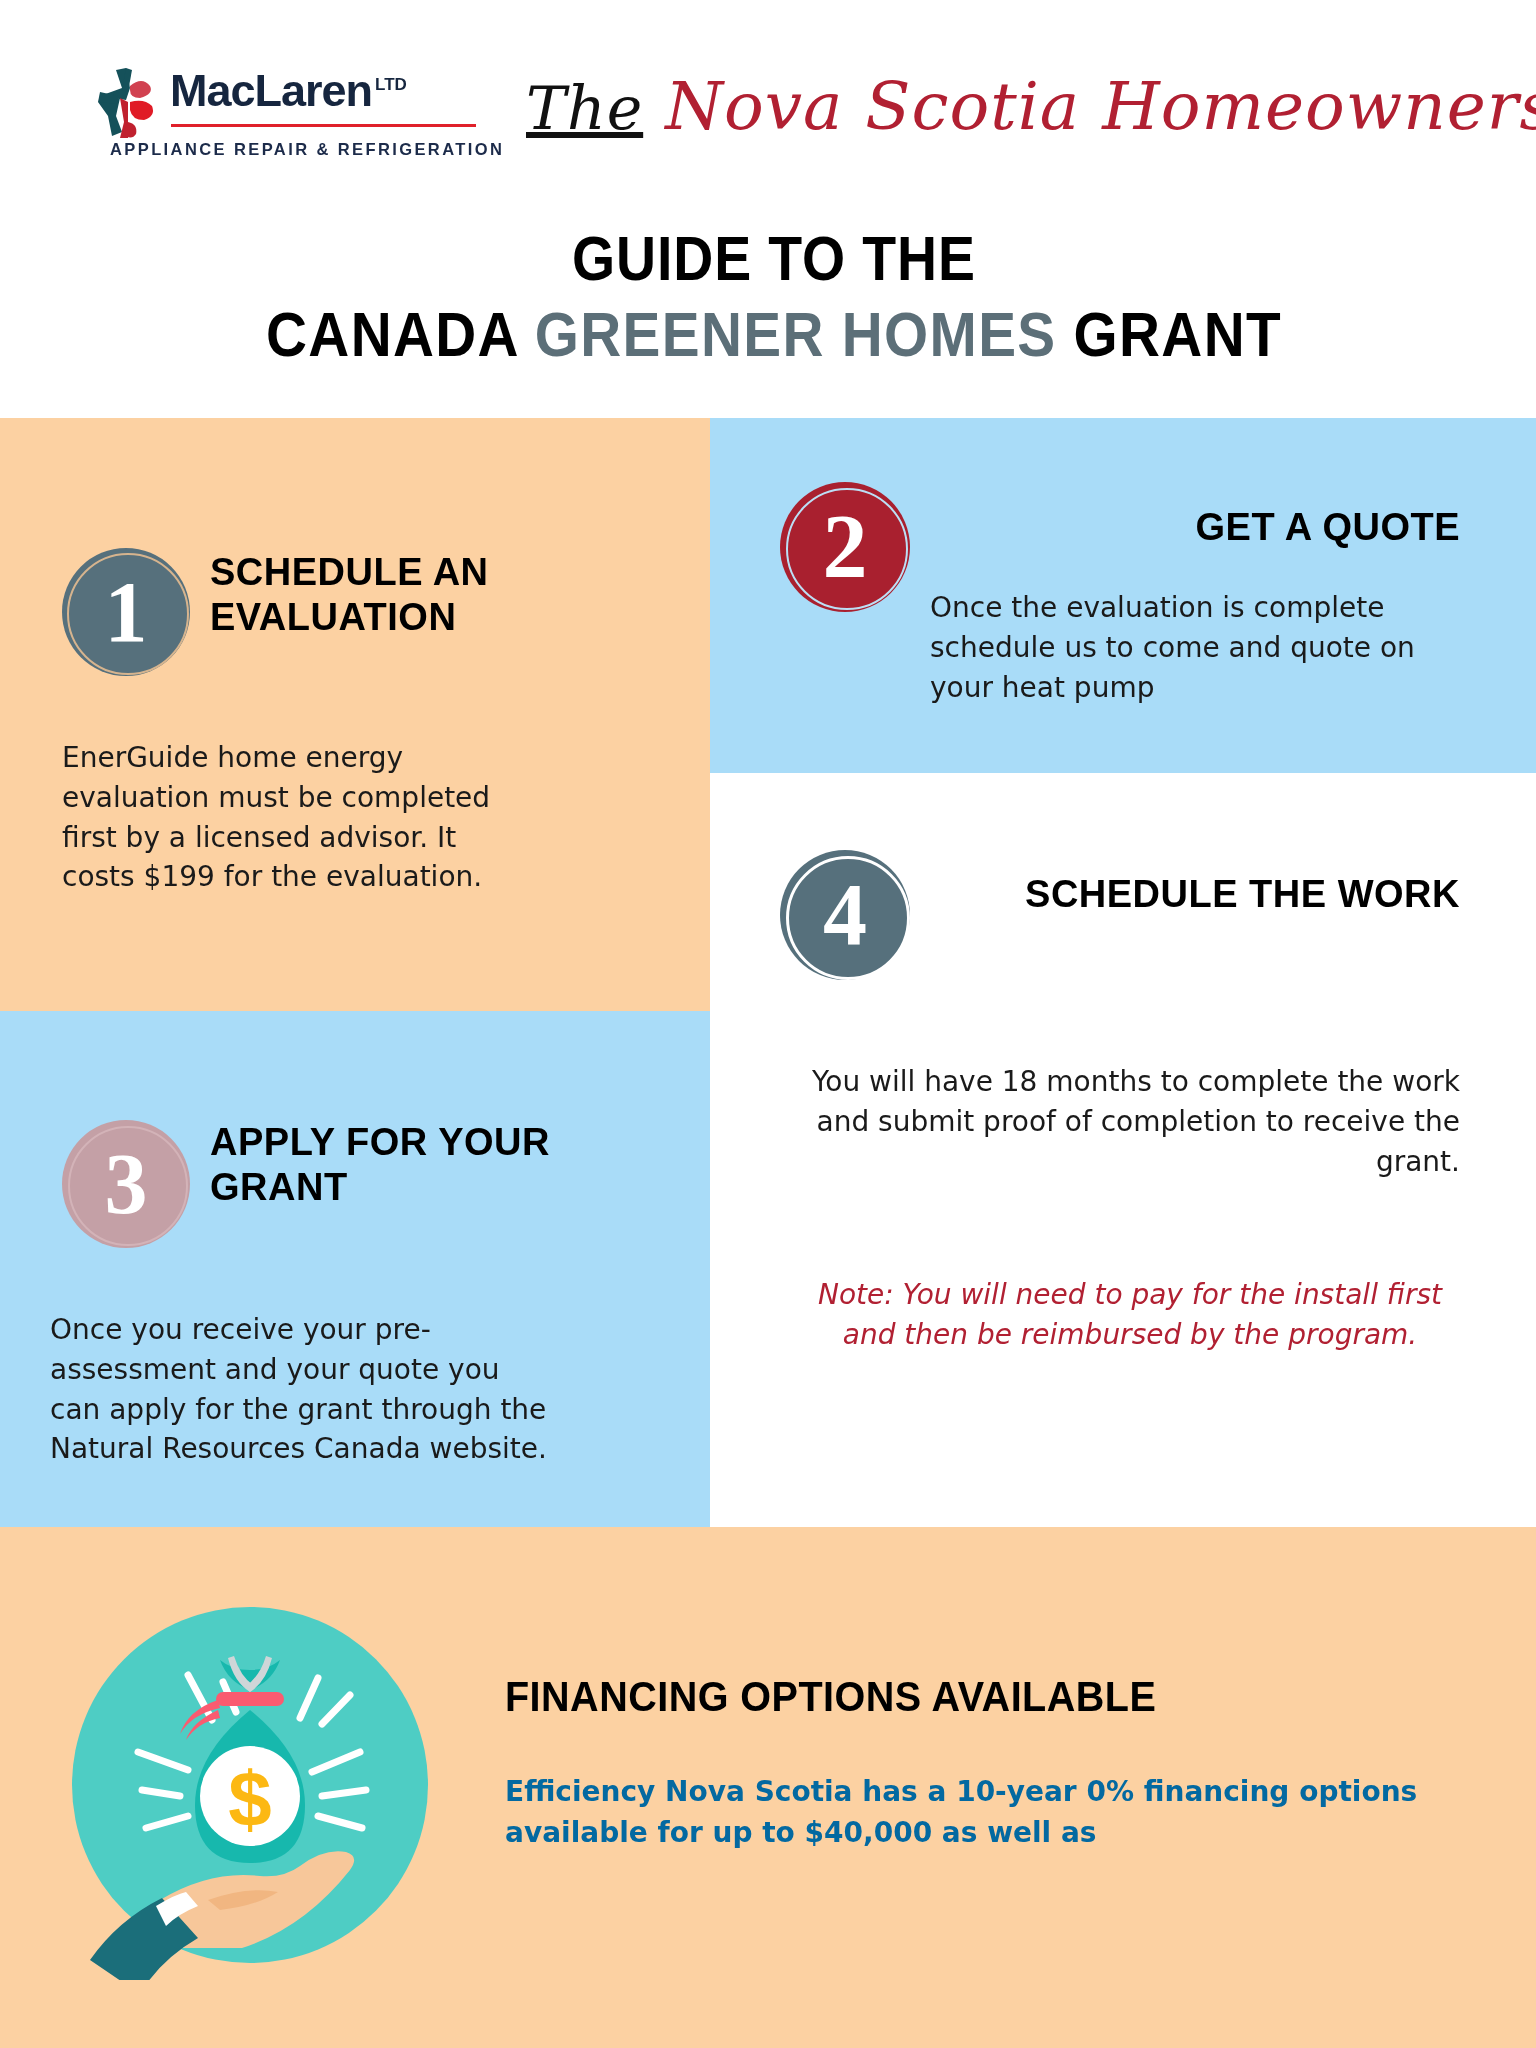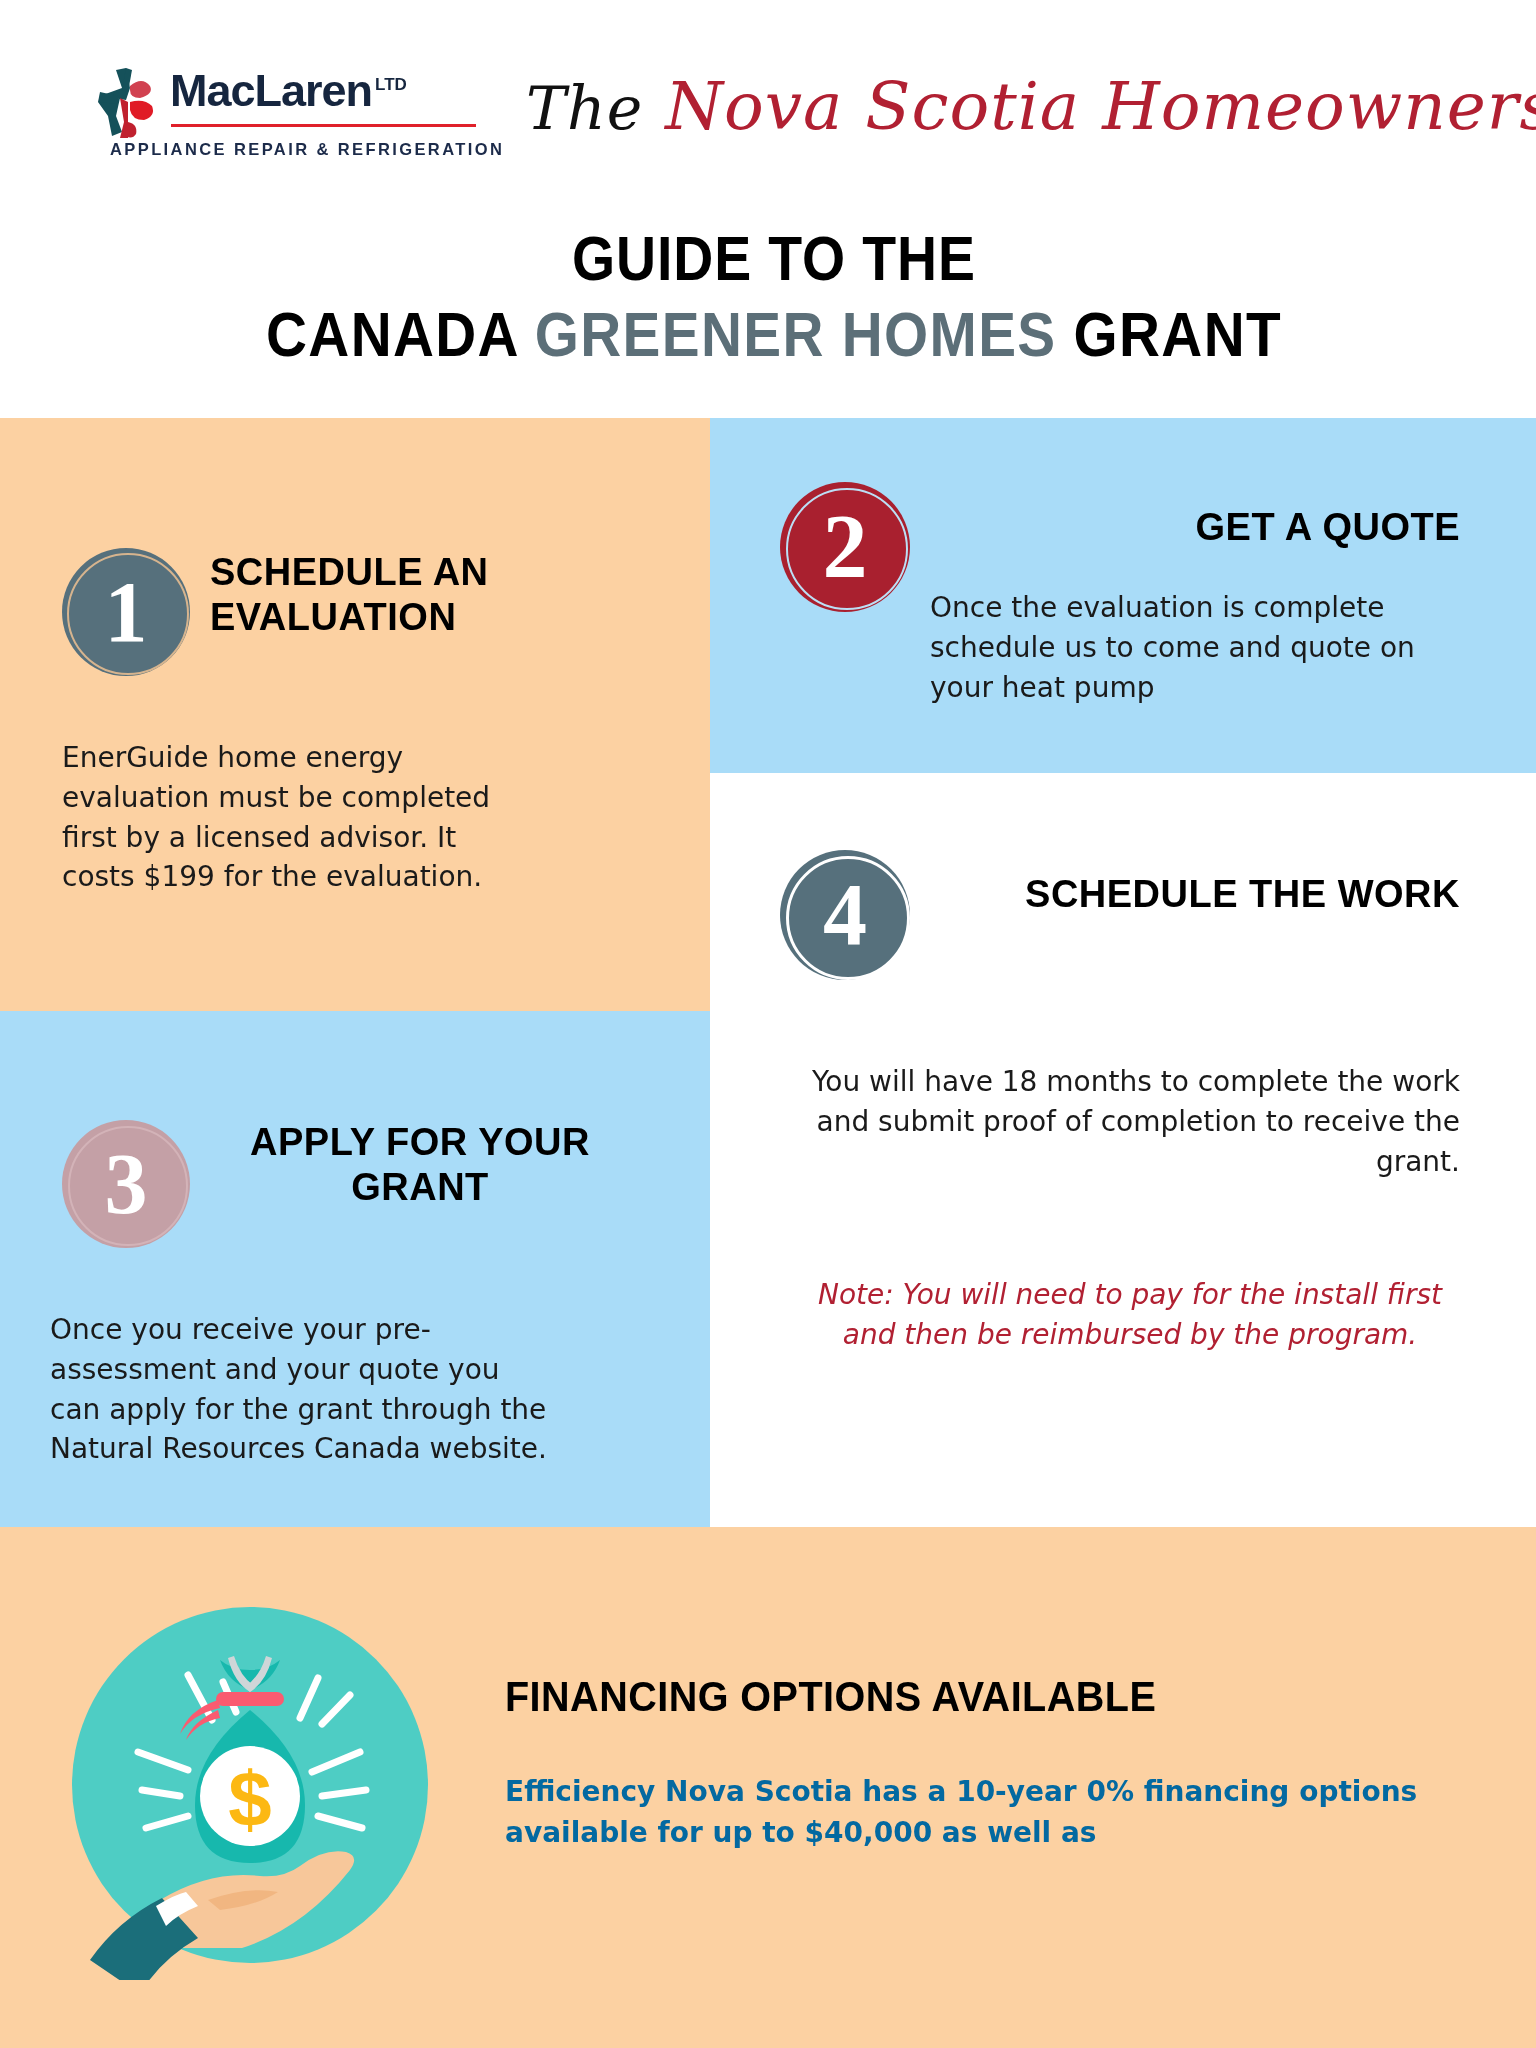--- a/index.html
+++ b/index.html
@@ -19,21 +19,21 @@
   .logo-text{position:absolute;left:74px;top:6px;font-family:"Liberation Sans",sans-serif;
     font-weight:bold;font-size:45px;letter-spacing:-1px;color:#16263f;line-height:1;}
   .logo-ltd{font-size:17px;vertical-align:super;letter-spacing:0;margin-left:3px;}
   .logo-rule{position:absolute;left:75px;top:62px;width:305px;height:3px;background:#e0202a;}
   .logo-tag{position:absolute;left:14px;top:78px;font-family:"Liberation Sans",sans-serif;
     font-weight:bold;font-size:16.5px;letter-spacing:2.4px;color:#1c2b4a;white-space:nowrap;}
 
   .script-line{position:absolute;left:520px;top:52px;width:990px;height:110px;
     font-family:"DejaVu Serif",serif;font-style:italic;font-size:66px;font-weight:normal;
     white-space:nowrap;line-height:110px;letter-spacing:1px;}
-  .script-the{color:#111111;font-size:60px;}
+  .script-the{color:#111111;font-size:60px;text-decoration:underline;}
   .script-red{color:#b12032;}
 
   .title1{position:absolute;left:0;top:222px;width:1536px;text-align:center;
     font-family:"Liberation Sans",sans-serif;font-weight:bold;font-size:63px;
     letter-spacing:1px;color:#000;transform:scaleX(0.88);transform-origin:center;}
   .title2{position:absolute;left:0;top:298px;width:1536px;text-align:center;
     font-family:"Liberation Sans",sans-serif;font-weight:bold;font-size:63px;
     letter-spacing:1.5px;transform:scaleX(0.9);transform-origin:center;}
   .t-black{color:#000;}
   .t-gray{color:#5c6f78;}
@@ -66,21 +66,21 @@
   .s2-circle{left:780px;top:482px;width:130px;height:130px;background:#a9202f;}
   .s2-ring{left:786px;top:488px;width:118px;height:118px;border:2px solid #bcdff5;}
   .s2-num{font-size:90px;}
   .s2-head{left:930px;top:505px;width:530px;font-size:38px;text-align:right;}
   .s2-body{left:930px;top:588px;width:530px;text-align:left;}
 
   
   .s3-circle{left:62px;top:1120px;width:128px;height:128px;background:#c4a0a6;}
   .s3-ring{left:68px;top:1126px;width:116px;height:116px;border:2px solid #d3b3b8;}
   .s3-num{font-size:86px;}
-  .s3-head{left:210px;top:1120px;width:420px;font-size:38px;text-align:center;}
+  .s3-head{left:210px;top:1120px;width:420px;font-size:38px;text-align:left;}
   .s3-body{left:50px;top:1310px;width:500px;}
 
   
   .s4-circle{left:780px;top:850px;width:130px;height:130px;background:#56707c;}
   .s4-ring{left:786px;top:856px;width:118px;height:118px;border:3px solid #ffffff;}
   .s4-num{font-size:88px;}
   .s4-head{left:930px;top:872px;width:530px;font-size:38px;text-align:right;}
   .s4-body{left:780px;top:1062px;width:680px;text-align:right;}
   .s4-note{left:800px;top:1275px;width:660px;text-align:center;color:#b12032;
     font-style:italic;}

